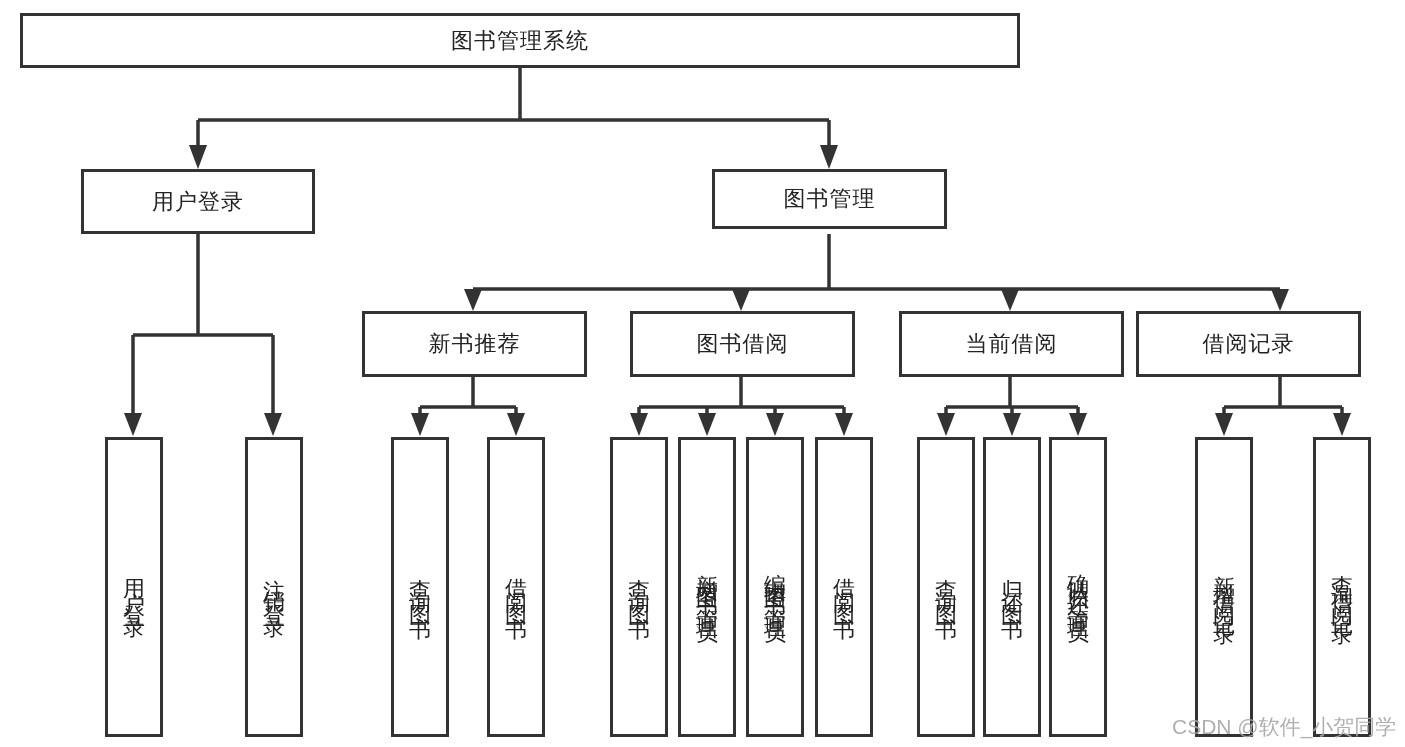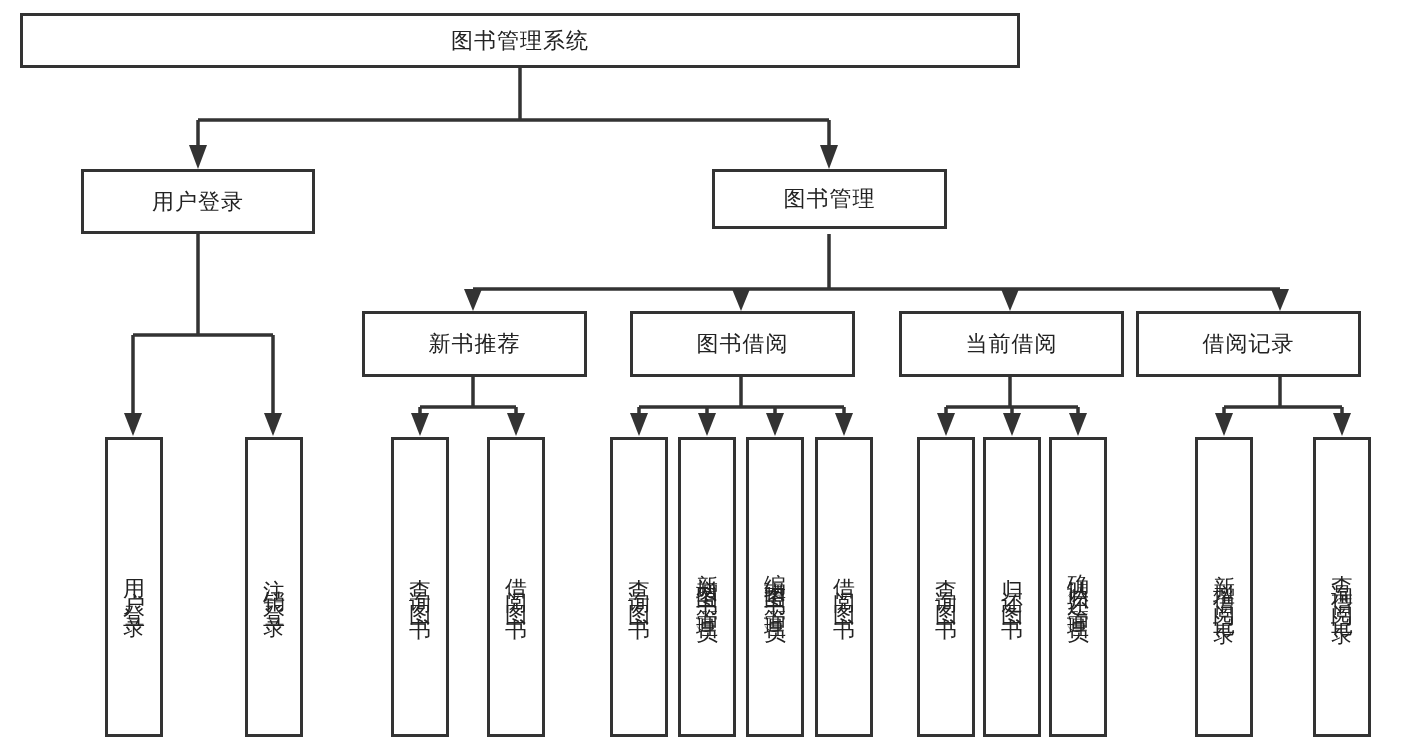--- a/index.html
+++ b/index.html
@@ -168,14 +168,15 @@
     <span class="vtext v-long">确认归还（管理员）</span>
   </div>
 
   <div class="box vbox c12">
     <span class="vtext v-medium">新增借阅记录</span>
   </div>
   <div class="box vbox c13">
     <span class="vtext v-medium">查询借阅记录</span>
   </div>
 
+  <div class="watermark">CSDN @软件_小贺同学</div>
 
 </div>
 
 </body></html>

